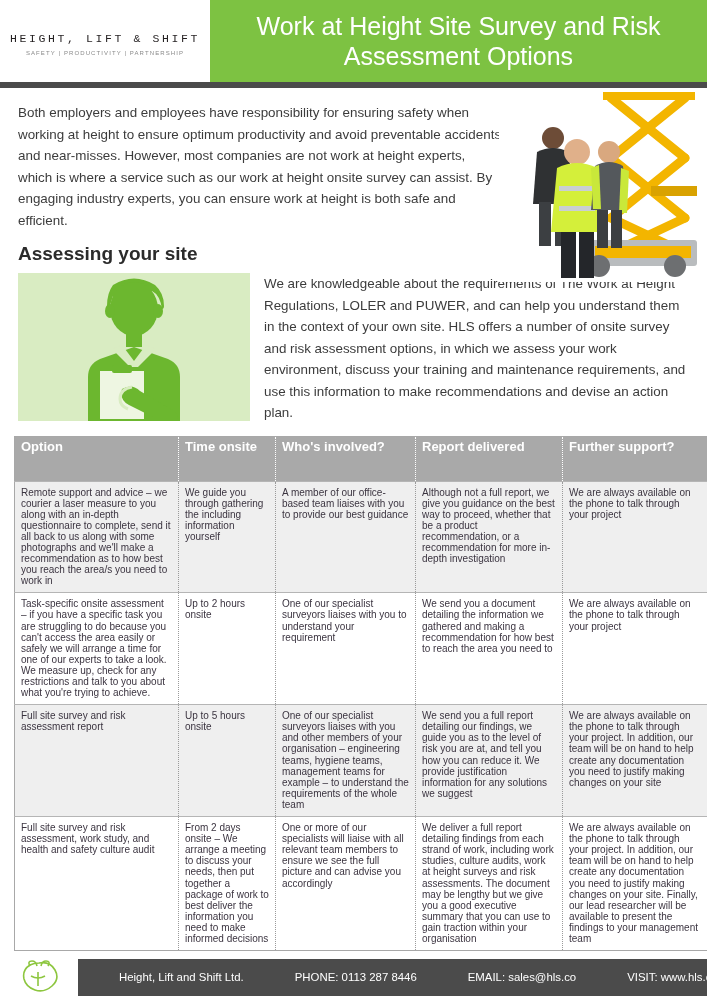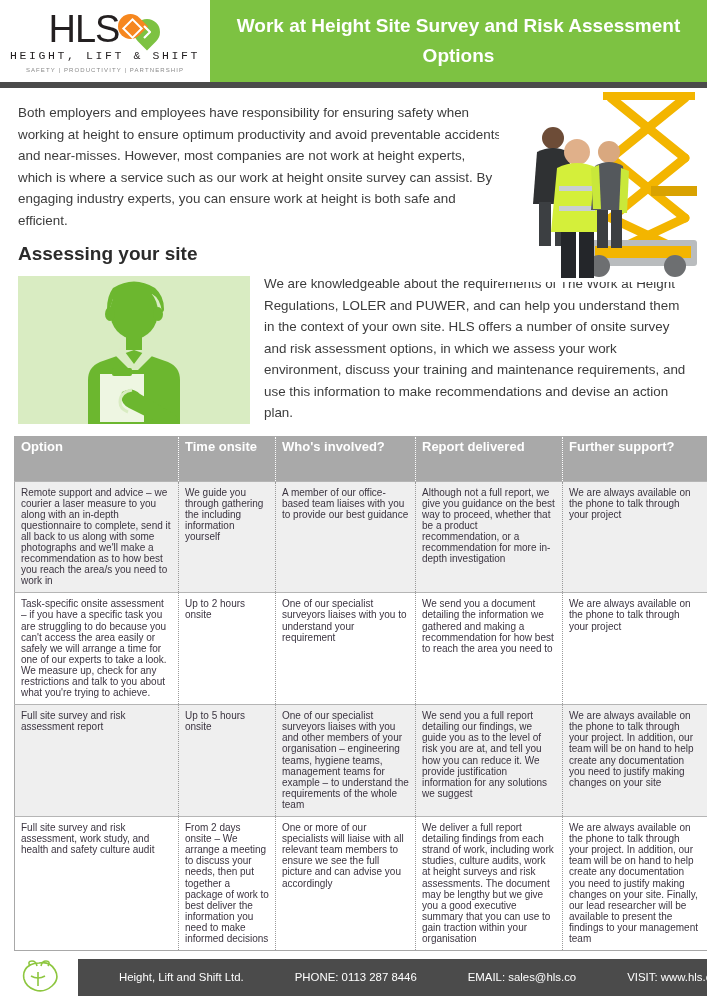--- a/index.html
+++ b/index.html
@@ -106,22 +106,22 @@
     margin-top: 5px;
   }
   .header-title {
     flex: 1;
     background: #7dc242;
     color: #ffffff;
     display: flex;
     align-items: center;
     justify-content: center;
     text-align: center;
-    font-size: 19px;
-    font-weight: bold;
+    font-size: 25px;
+    font-weight: normal;
     line-height: 30px;
     padding: 0 14px;
     box-sizing: border-box;
   }
   .header-rule {
     height: 6px;
     background: #4b4b4b;
   }
 
   
@@ -146,21 +146,21 @@
   
   .section-title {
     font-size: 19px;
     font-weight: bold;
     color: #2b2b2b;
     margin: 12px 0 6px 18px;
   }
   .assess-row {
     display: flex;
     padding: 0 14px 0 18px;
-    align-items: flex-end;
+    align-items: center;
   }
   .assess-illus {
     width: 232px;
     height: 148px;
     flex: 0 0 232px;
     background: #d9ecc2;
     position: relative;
     overflow: hidden;
   }
   .assess-text {
@@ -244,31 +244,20 @@
     box-sizing: border-box;
   }
   .footer-item { margin-right: 34px; white-space: nowrap; padding-left: 17px; }
   .footer-item:last-child { margin-right: 12px; }
 </style>
 </head>
 <body>
 
 <div class="header">
   <div class="logo-box">
-    <div class="logo-main">
-      <span class="logo-letters">HLS</span>
-      <span class="logo-marks">
-        <span class="logo-circle-green"></span>
-        <svg class="logo-chevron" viewBox="0 0 8 14">
-          <polyline points="1,1 7,7 1,13" fill="none" stroke="#ffffff" stroke-width="2.2"></polyline>
-        </svg>
-        <span class="logo-circle-orange"></span>
-        <span class="logo-diamond"></span>
-      </span>
-    </div>
     <div class="logo-sub1">HEIGHT, LIFT &amp; SHIFT</div>
     <div class="logo-sub2">SAFETY  |  PRODUCTIVITY  |  PARTNERSHIP</div>
   </div>
   <div class="header-title">Work at Height Site Survey and Risk Assessment Options</div>
 </div>
 <div class="header-rule"></div>
 
 <div class="intro">
   <svg class="intro-photo" viewBox="0 0 200 192">
     <rect x="0" y="0" width="200" height="192" fill="#ffffff"></rect>

